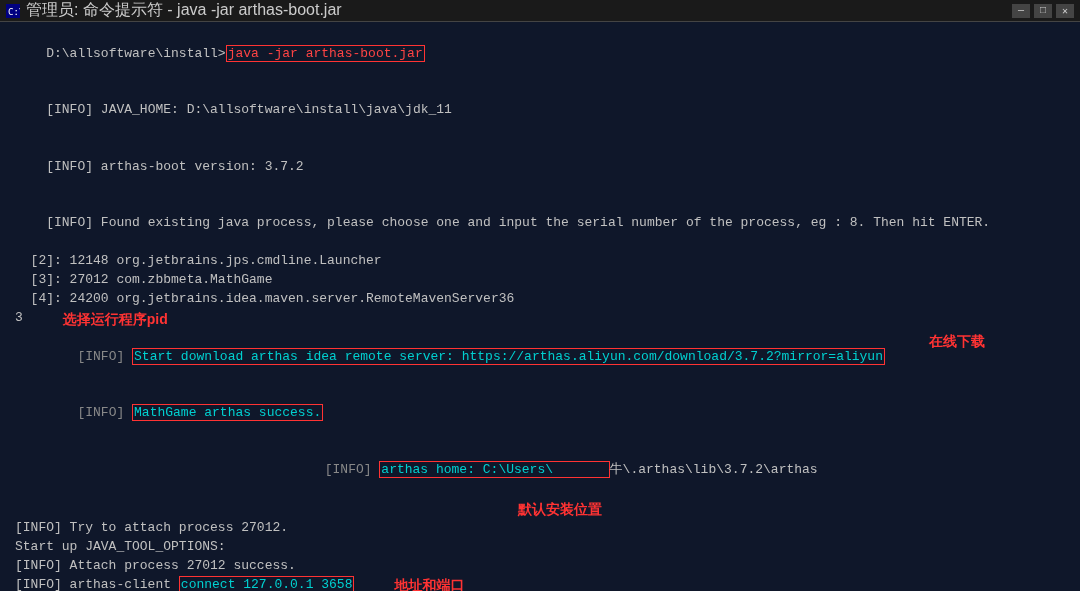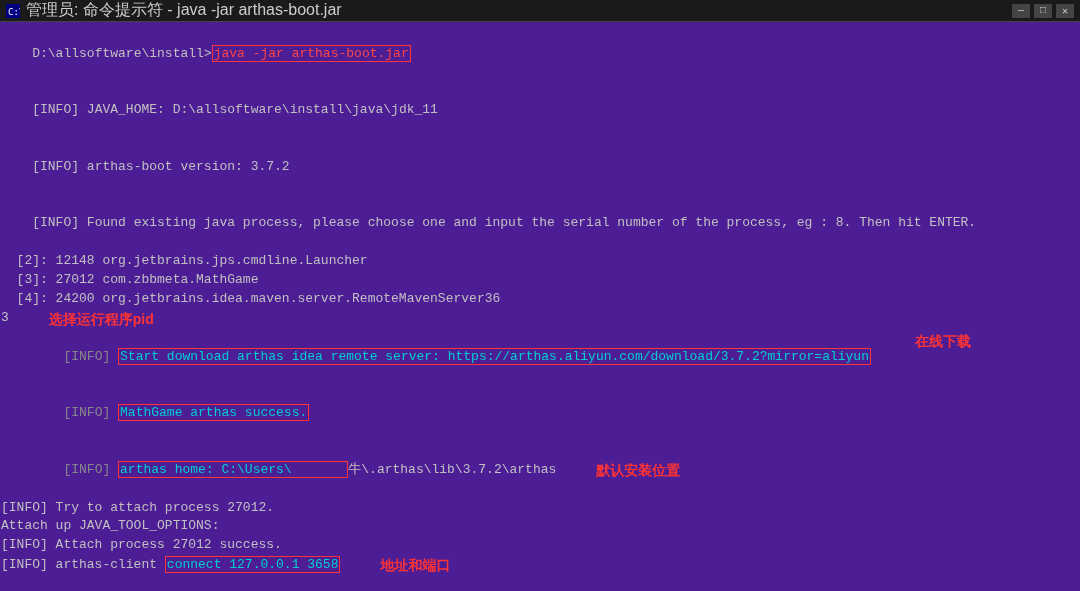--- a/index.html
+++ b/index.html
@@ -48,23 +48,23 @@
       display: flex;
       align-items: center;
       justify-content: center;
       color: #ccc;
       font-size: 10px;
       cursor: pointer;
     }
 
     
     .terminal {
-      background: #4c1d95;
+      background: #0f172a;
       color: #c0c0c0;
-      padding: 4px 1px;
+      padding: 4px 15px;
       font-size: 13px;
       line-height: 1.45;
       height: calc(591px - 22px);
       overflow: hidden;
       position: relative;
     }
 
     .line { white-space: pre; }
     .gray { color: #c0c0c0; }
 
@@ -133,31 +133,31 @@
       <div class="line">
         <span style="color:#888;">[INFO] </span><span class="highlight-box"><span style="color:#00d0d0;">Start download arthas idea remote server: https://arthas.aliyun.com/download/3.7.2?mirror=aliyun</span></span>
       </div>
       <div class="line">
         <span style="color:#888;">[INFO] </span><span class="highlight-box"><span style="color:#00d0d0;">MathGame arthas success.</span></span>
       </div>
     </div>
     <span class="annotation" style="margin-left:44px;margin-top:2px;color:#ff3333;">在线下载</span>
   </div>
 
-  <div style="display:flex;align-items:center;">
+  <div style="display:flex;align-items:center;flex-direction:column;">
     <div>
       <div class="line">
         <span style="color:#888;">[INFO] </span><span class="highlight-box"><span style="color:#00d0d0;">arthas home: C:\Users\&nbsp;&nbsp;&nbsp;&nbsp;&nbsp;&nbsp;&nbsp;</span></span><span style="color:#c0c0c0;">牛\.arthas\lib\3.7.2\arthas</span>
       </div>
     </div>
     <span class="annotation" style="margin-left:40px;color:#ff3333;">默认安装位置</span>
   </div>
 
   <div class="line gray">[INFO] Try to attach process 27012.</div>
-  <div class="line gray">Attach up JAVA_TOOL_OPTIONS:</div>
+  <div class="line gray">Start up JAVA_TOOL_OPTIONS:</div>
   <div class="line gray">[INFO] Attach process 27012 success.</div>
 
   <div style="display:flex;align-items:center;">
     <div>
       <span class="line gray" style="display:inline;">[INFO] arthas-client </span><span class="highlight-box"><span style="color:#00d0d0;">connect 127.0.0.1 3658</span></span>
     </div>
     <span class="annotation" style="margin-left:40px;color:#ff3333;">地址和端口</span>
   </div>
 
 </div>

